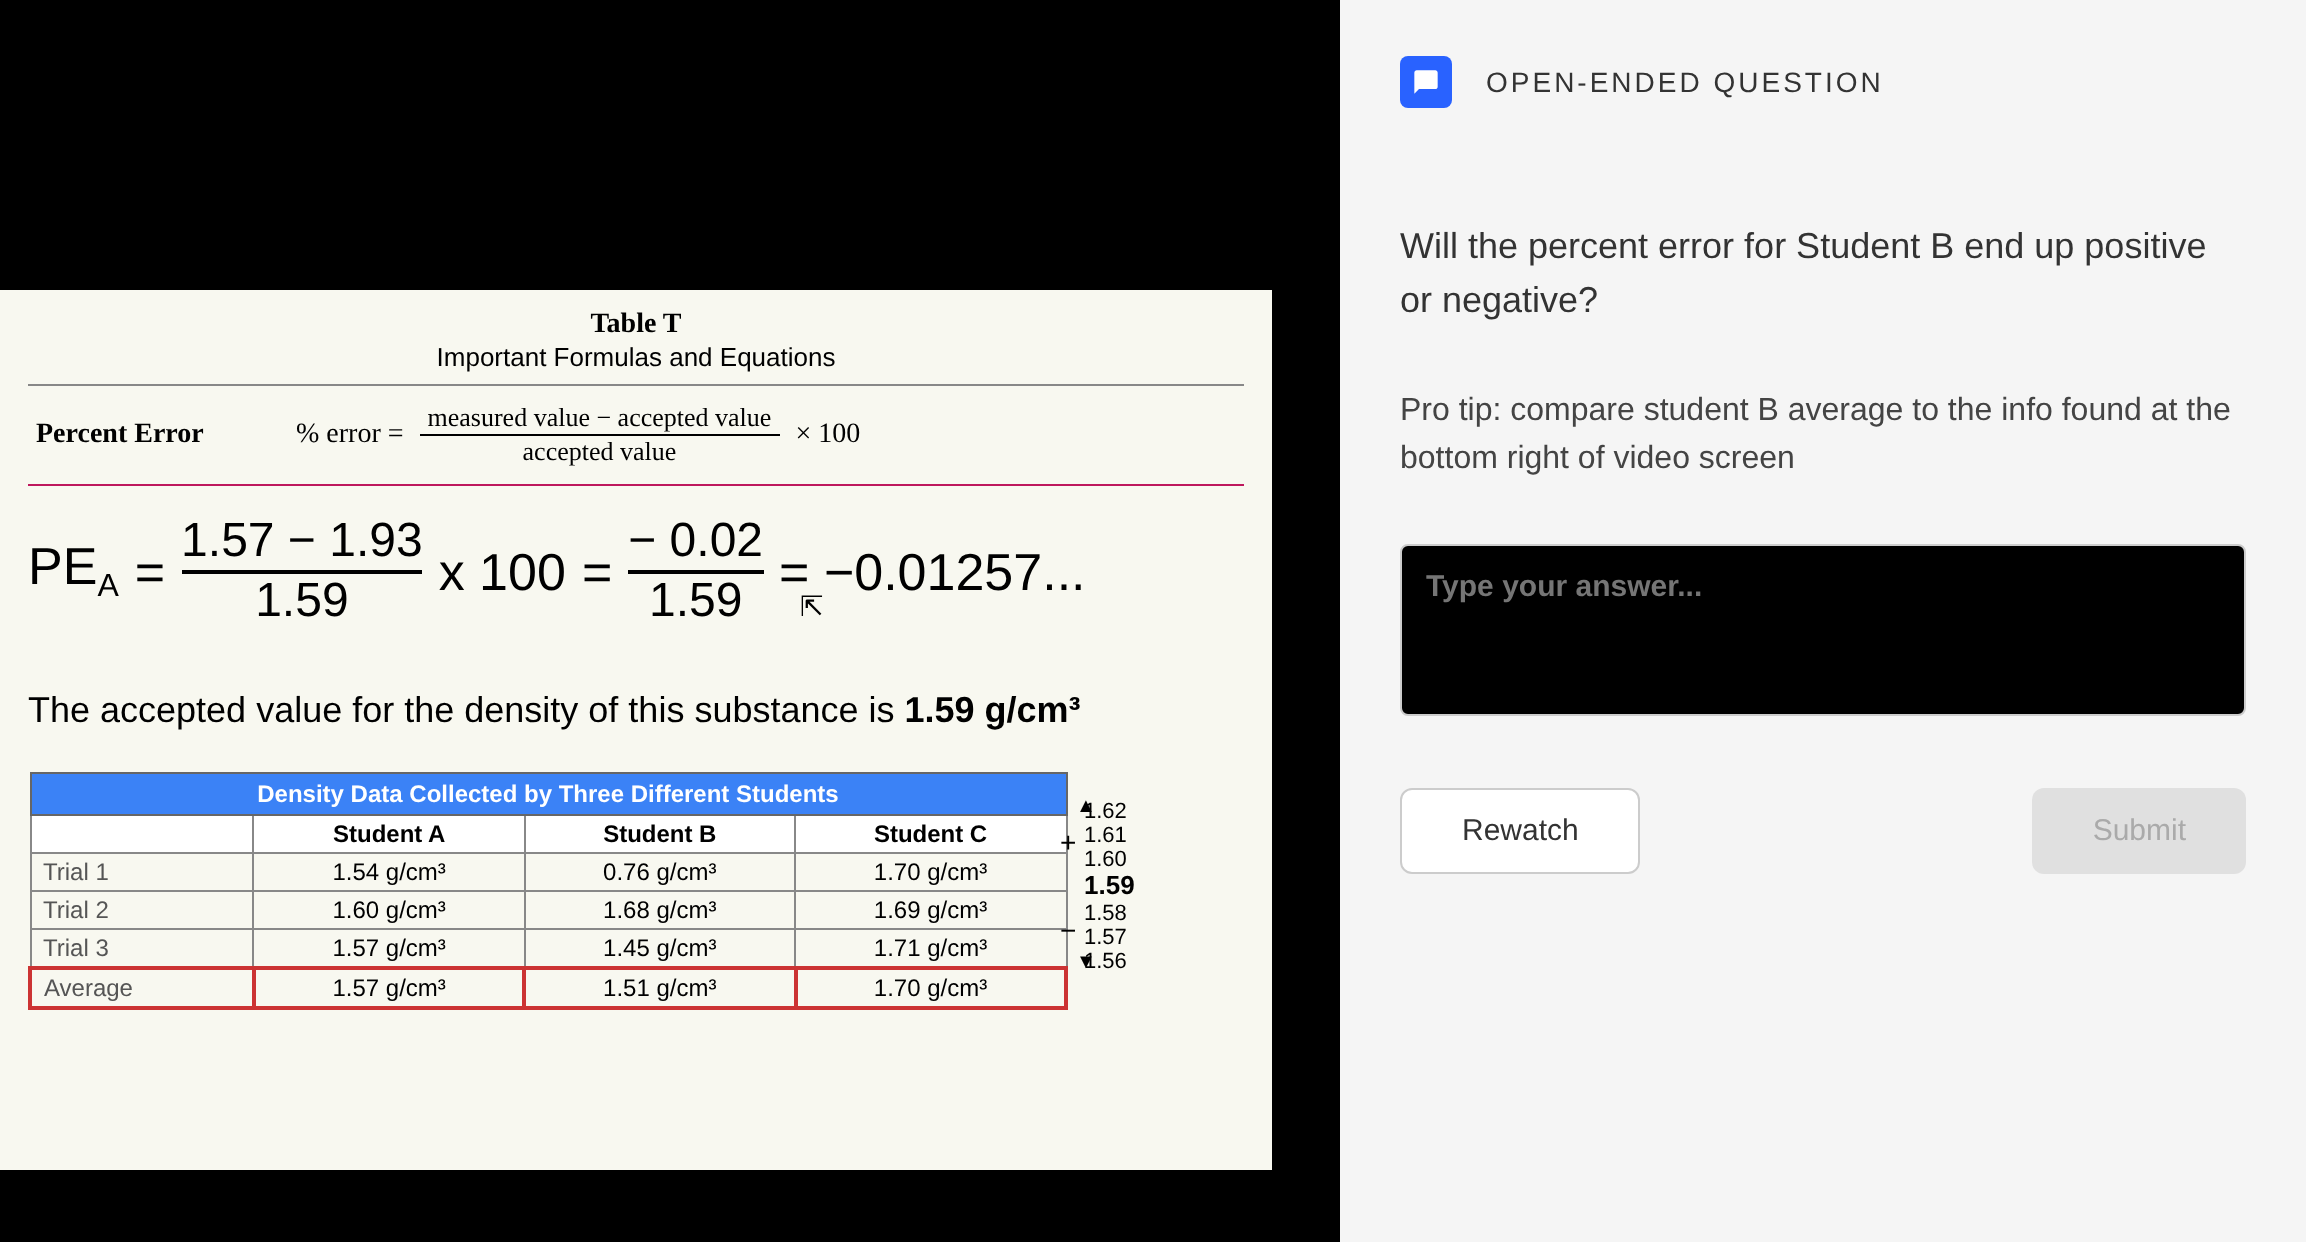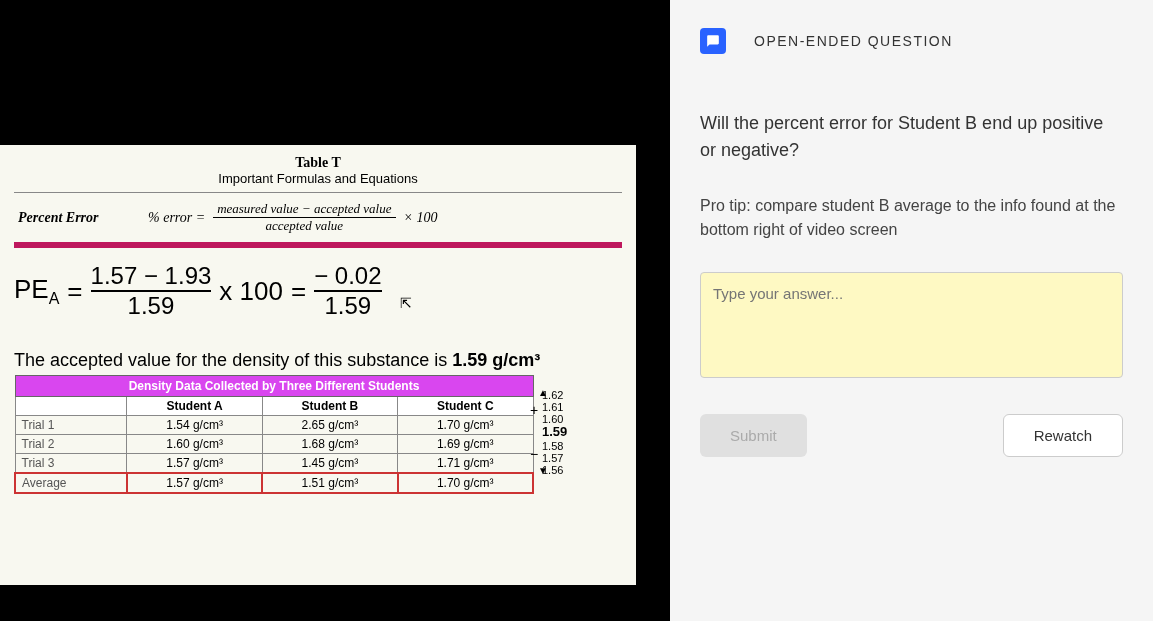--- a/index.html
+++ b/index.html
@@ -33,27 +33,26 @@
     font-weight: bold;
   }
   .table-subtitle {
     text-align: center;
     font-family: Arial, sans-serif;
     font-size: 13px;
     margin-bottom: 6px;
   }
   .formula-box {
     border-top: 1px solid #888;
-    border-bottom: 6px solid #be185d;
+    border-bottom: 1px solid #be185d;
     display: flex;
     align-items: center;
     padding: 8px 4px;
     font-family: "Times New Roman", serif;
     font-size: 14px;
-    font-style: italic;
   }
   .formula-label {
     font-weight: bold;
     font-size: 14px;
     width: 130px;
   }
   .formula-eq {
     display: flex;
     align-items: center;
     gap: 8px;
@@ -80,36 +79,36 @@
     flex-direction: column;
     align-items: center;
     font-size: 24px;
   }
   .calc-line .frac2 .bar { height: 2px; background: #000; width: 100%; }
   .calc-line sub { font-size: 16px; }
   
   .accepted-value {
     font-family: Arial, sans-serif;
     font-size: 18px;
-    margin: 10px 0 4px 0;
+    margin: 10px 0 20px 0;
   }
   .accepted-value b { font-weight: bold; }
   
   .data-table-wrap {
     display: flex;
     align-items: flex-start;
   }
   .data-table {
     border-collapse: collapse;
     width: 520px;
     font-family: Arial, sans-serif;
     font-size: 12px;
   }
   .data-table th.header-row {
-    background: #d946ef;
+    background: #3b82f6;
     color: #fff;
     font-weight: bold;
     padding: 3px;
     font-size: 12px;
     border: 1px solid #666;
   }
   .data-table th.col {
     background: #fff;
     font-weight: bold;
     padding: 2px 6px;
@@ -153,21 +152,21 @@
     height: 621px;
     background: #f5f5f5;
     padding: 28px 30px;
     display: flex;
     flex-direction: column;
     position: relative;
   }
   .question-header {
     display: flex;
     align-items: center;
-    gap: 28px;
+    gap: 17px;
     margin-bottom: 28px;
   }
   .q-icon {
     width: 26px;
     height: 26px;
     background: #2962ff;
     border-radius: 4px;
     display: flex;
     align-items: center;
     justify-content: center;
@@ -188,29 +187,30 @@
     margin-top: 28px;
   }
   .pro-tip {
     font-size: 16px;
     color: #444;
     line-height: 1.5;
     margin-bottom: 30px;
   }
   .answer-box {
     width: 100%;
-    height: 106px;
+    height: 86px;
     border: 1px solid #ccc;
     border-radius: 4px;
     padding: 12px;
     font-size: 15px;
     color: #888;
-    background: #fef9c3;
+    background: #000000;
     resize: none;
     font-family: Arial, sans-serif;
+    font-weight: bold;
   }
   .button-row {
     display: flex;
     justify-content: space-between;
     margin-top: 36px;
   }
   .btn {
     padding: 12px 30px;
     border-radius: 6px;
     font-size: 15px;
@@ -256,20 +256,21 @@
         <span class="bar"></span>
         <span>1.59</span>
       </span>
       <span>x 100</span>
       <span>=</span>
       <span class="frac2">
         <span>− 0.02</span>
         <span class="bar"></span>
         <span>1.59</span>
       </span>
+      <span>= −0.01257...</span>
       <span class="cursor-icon">⇱</span>
     </div>
 
     <div class="accepted-value">
       <span>The accepted value for the density of this substance is </span><b>1.59 g/cm³</b>
     </div>
 
     <div class="data-table-wrap">
       <table class="data-table">
         <tbody>
@@ -278,21 +279,21 @@
             </tr>
         <tr>
           <th class="col"></th>
           <th class="col">Student A</th>
           <th class="col">Student B</th>
           <th class="col">Student C</th>
         </tr>
         <tr>
           <td class="rowlabel">Trial 1</td>
           <td>1.54 g/cm³</td>
-          <td>2.65 g/cm³</td>
+          <td>0.76 g/cm³</td>
           <td>1.70 g/cm³</td>
         </tr>
         <tr>
           <td class="rowlabel">Trial 2</td>
           <td>1.60 g/cm³</td>
           <td>1.68 g/cm³</td>
           <td>1.69 g/cm³</td>
         </tr>
         <tr>
           <td class="rowlabel">Trial 3</td>
@@ -331,16 +332,16 @@
       <svg width="14" height="14" viewBox="0 0 24 24" fill="white">
           <path d="M20 2H4c-1.1 0-2 .9-2 2v18l4-4h14c1.1 0 2-.9 2-2V4c0-1.1-.9-2-2-2z"></path>
         </svg>
     </div>
     <div class="q-label">OPEN-ENDED QUESTION</div>
   </div>
   <div class="question-text">Will the percent error for Student B end up positive or negative?</div>
   <div class="pro-tip">Pro tip: compare student B average to the info found at the bottom right of video screen</div>
   <textarea class="answer-box" placeholder="Type your answer..." style=""></textarea>
   <div class="button-row">
+    <button class="btn btn-rewatch">Rewatch</button>
     <button class="btn btn-submit">Submit</button>
-    <button class="btn btn-rewatch">Rewatch</button>
   </div>
 </div>
 
 </body></html>

